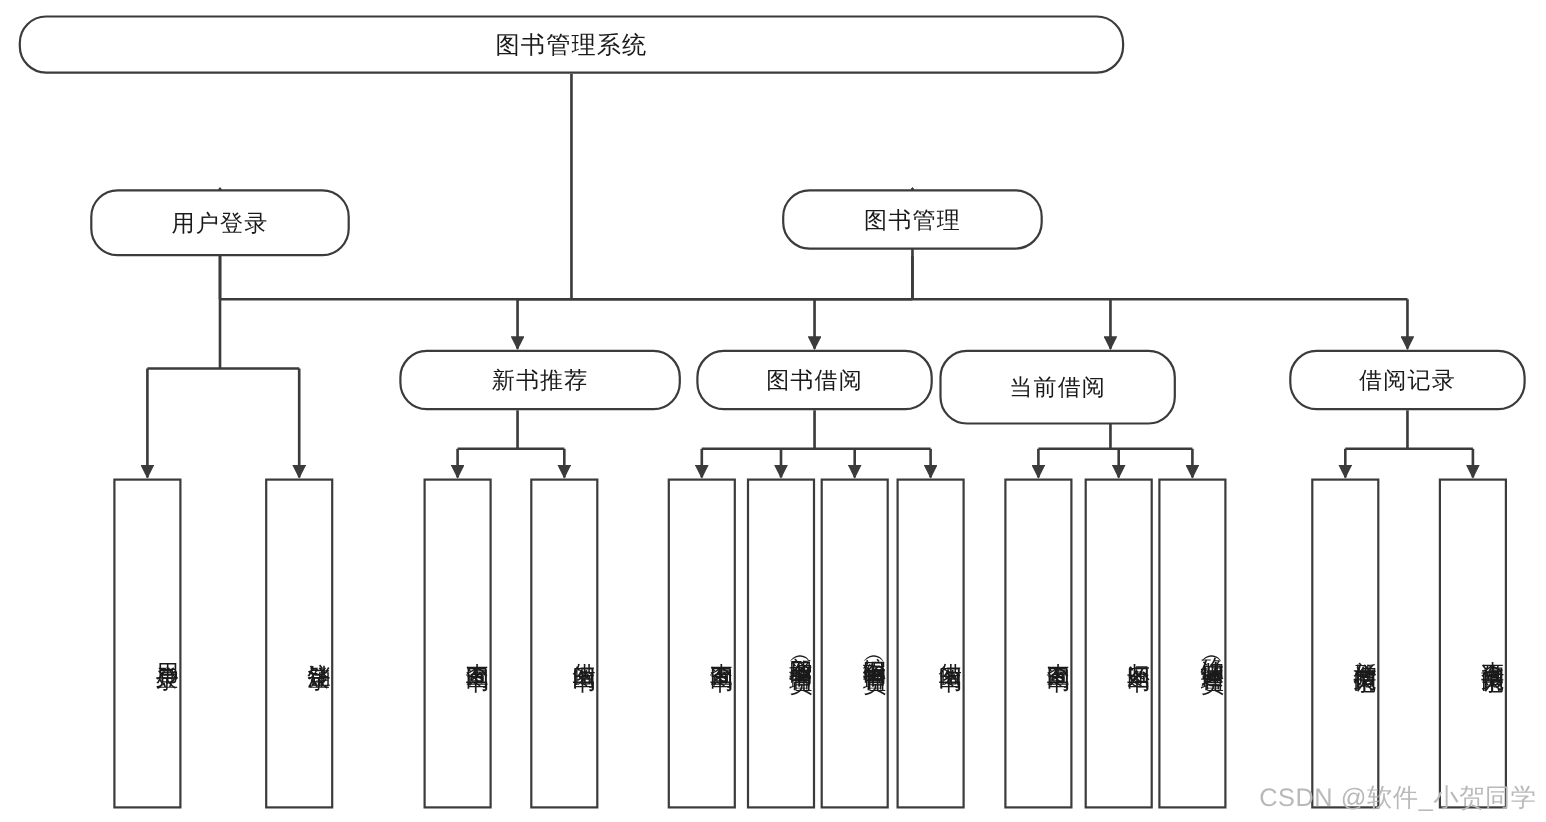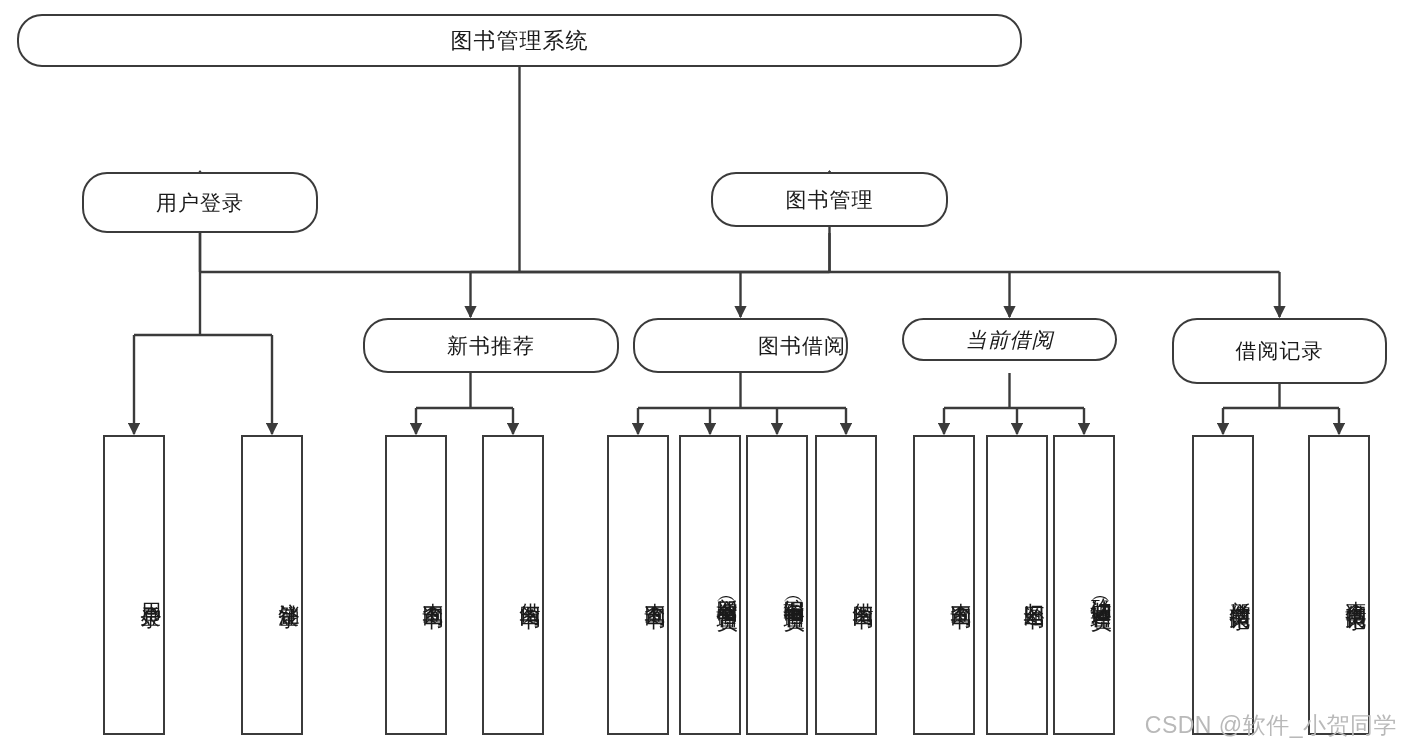--- a/index.html
+++ b/index.html
@@ -121,27 +121,27 @@
       </div>
       <div class="node horiz" style="left: 82px; top: 172px; width: 236px; height: 61px;">
         <span>用户登录</span>
       </div>
       <div class="node horiz" style="left: 711px; top: 172px; width: 237px; height: 55px;">
         <span>图书管理</span>
       </div>
       <div class="node horiz" style="left: 363px; top: 318px; width: 256px; height: 55px;">
         <span>新书推荐</span>
       </div>
-      <div class="node horiz" style="left: 633px; top: 318px; width: 215px; height: 55px; justify-content: flex-end;">
+      <div class="node horiz" style="left: 633px; top: 318px; width: 215px; height: 55px;">
         <span>图书借阅</span>
       </div>
-      <div class="node horiz" style="left: 902px; top: 318px; width: 215px; height: 43px; font-style: italic;">
+      <div class="node horiz" style="left: 854px; top: 318px; width: 215px; height: 68px;">
         <span>当前借阅</span>
       </div>
-      <div class="node horiz" style="left: 1172px; top: 318px; width: 215px; height: 66px;">
+      <div class="node horiz" style="left: 1172px; top: 318px; width: 215px; height: 55px;">
         <span>借阅记录</span>
       </div>
       <div class="node vert" style="left: 103px; top: 435px; width: 62px; height: 300px;">
         <span>用户登录</span>
       </div>
       <div class="node vert" style="left: 241px; top: 435px; width: 62px; height: 300px;">
         <span>注销登录</span>
       </div>
       <div class="node vert" style="left: 385px; top: 435px; width: 62px; height: 300px;">
         <span>查询图书</span>

